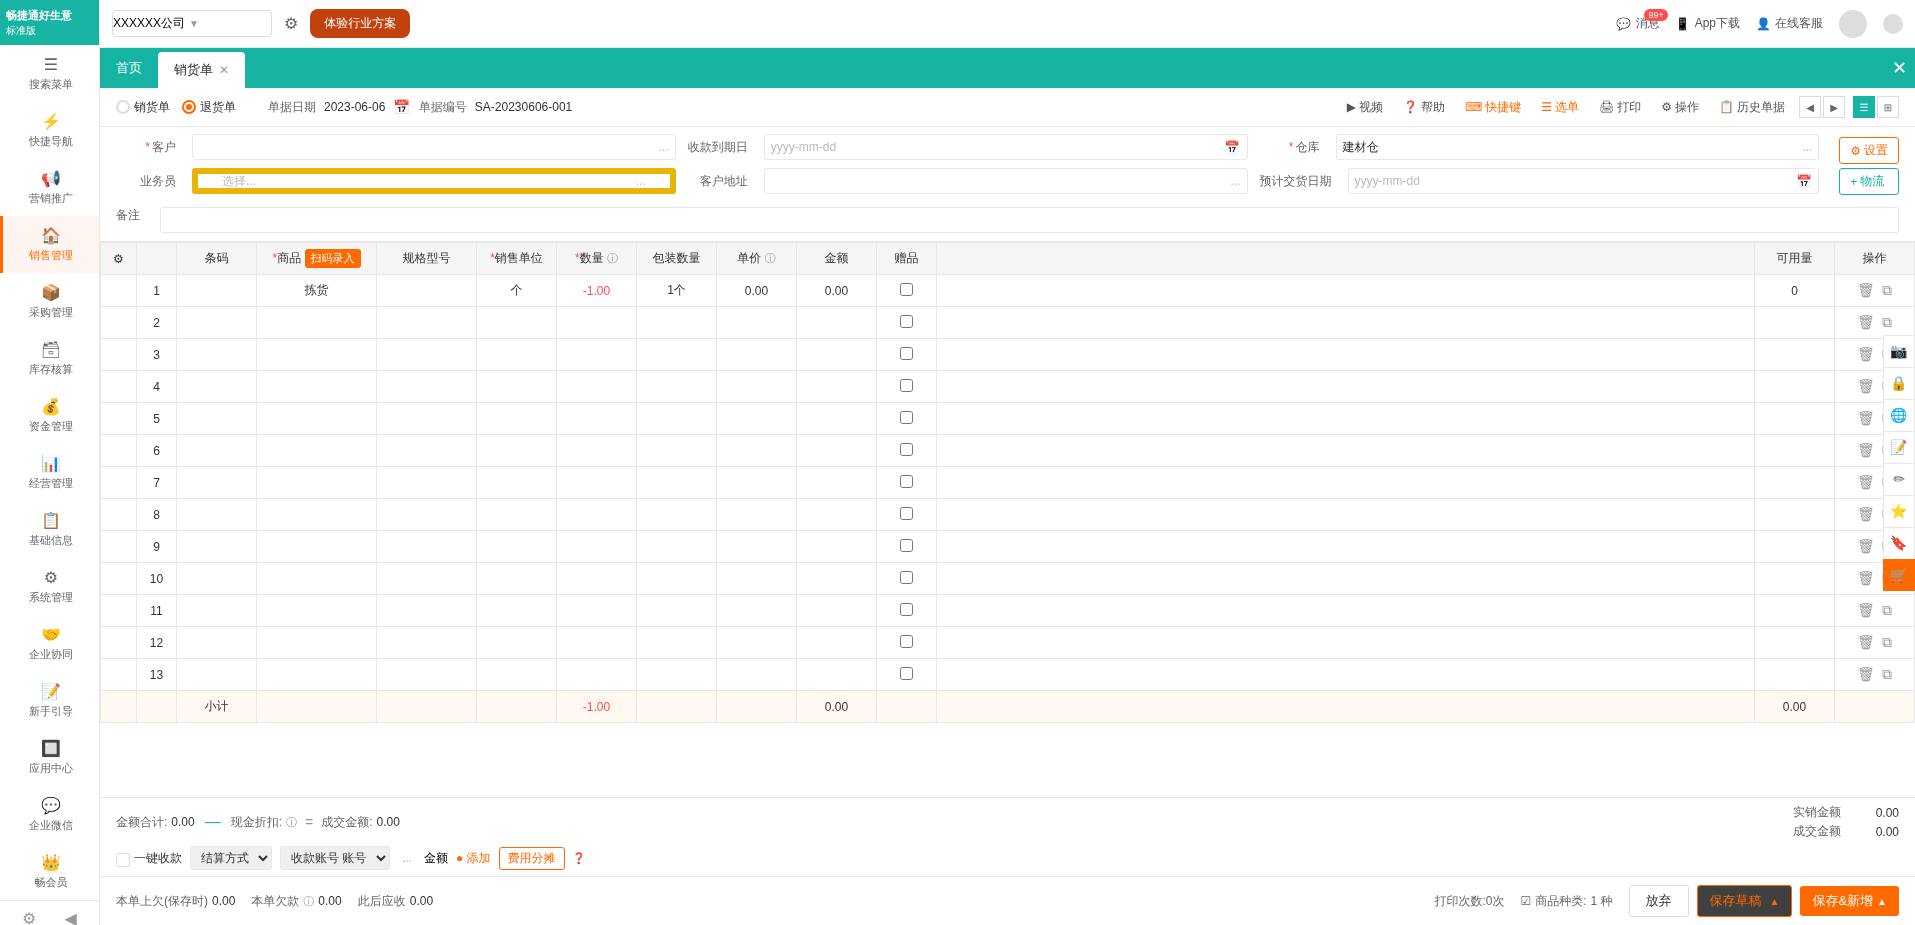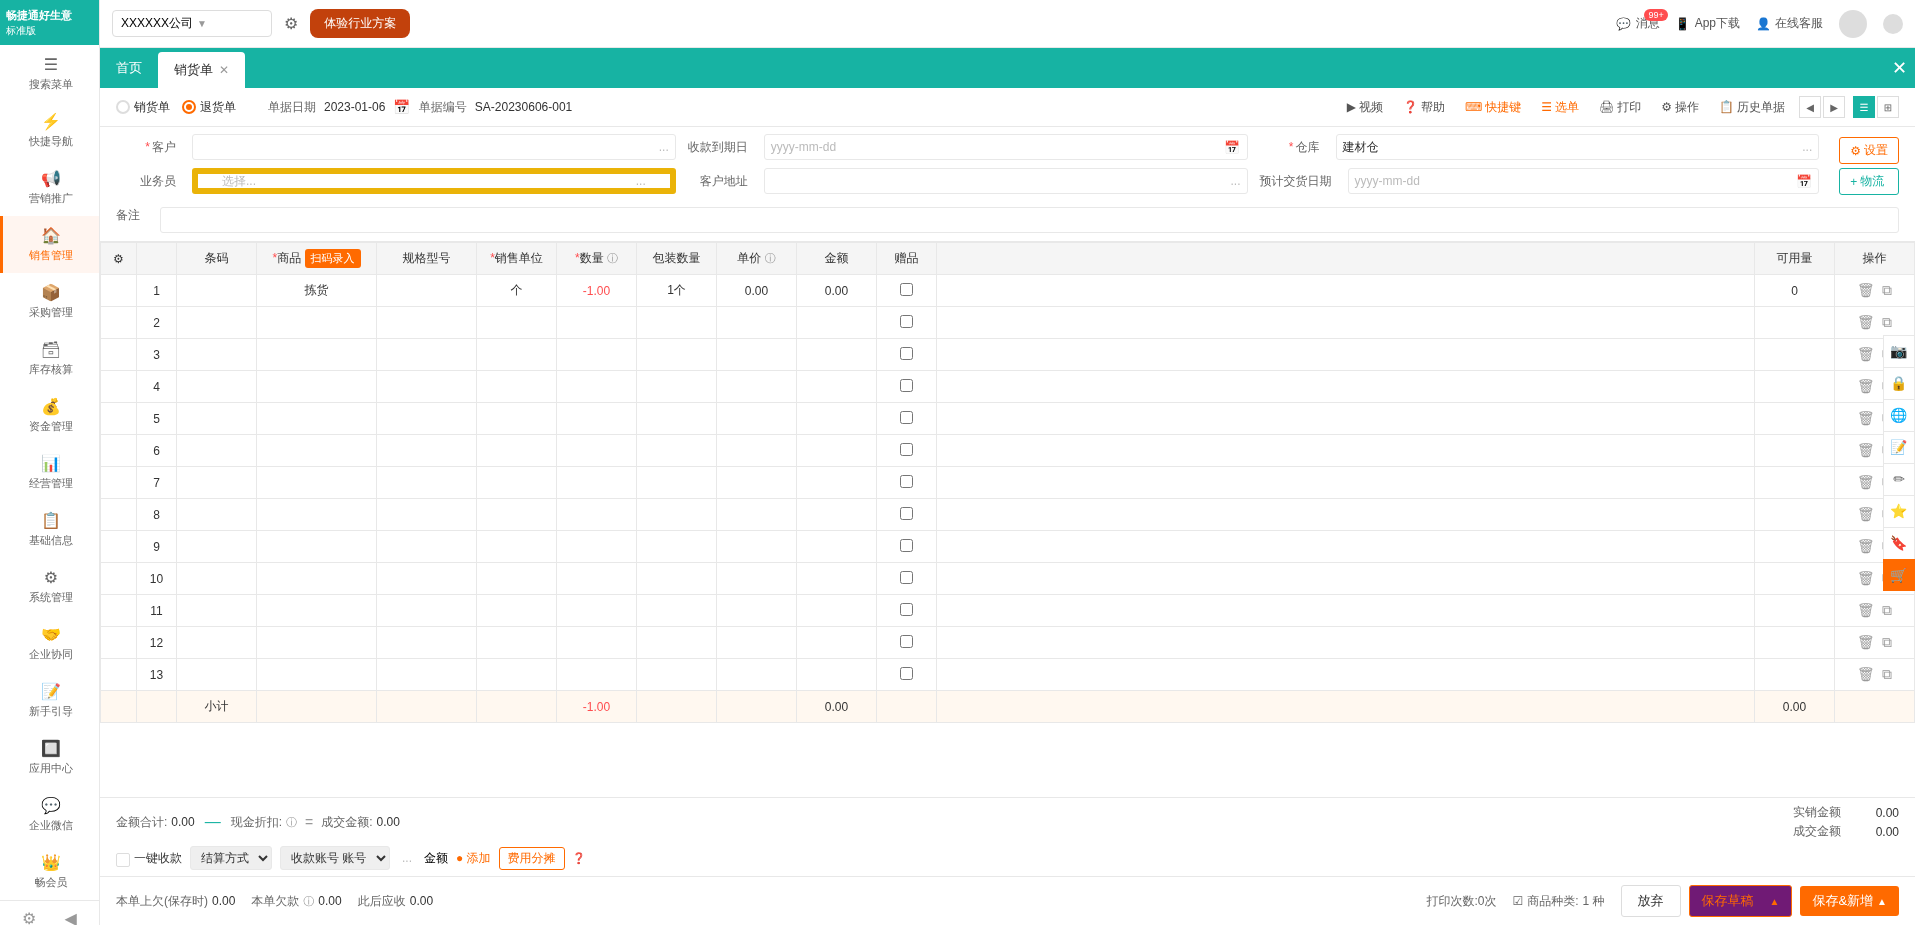--- a/index.html
+++ b/index.html
@@ -13,21 +13,21 @@
     .sidebar-item.active { color: #ff6a00; background: #fff5f0; border-left: 3px solid #ff6a00; }
     .sidebar-item .icon { font-size: 16px; }
     .sidebar-bottom { margin-top: auto; display: flex; align-items: center; justify-content: space-around; padding: 8px; border-top: 1px solid #e8e8e8; }
     .sidebar-bottom-btn { color: #999; font-size: 16px; cursor: pointer; }
 
     
     .main { flex: 1; display: flex; flex-direction: column; height: 925px; overflow: hidden; }
 
     
     .topbar { height: 48px; background: #fff; display: flex; align-items: center; padding: 0 12px; border-bottom: 1px solid #e8e8e8; gap: 8px; flex-shrink: 0; }
-    .topbar-company { display: flex; align-items: center; gap: 4px; border: 1px solid #ddd; border-radius: 4px; padding: 4px 8px; min-width: 160px; cursor: pointer; }
+    .topbar-company { display: flex; align-items: center; gap: 4px; border: 1px solid #ddd; border-radius: 4px; padding: 4px 0; min-width: 160px; cursor: pointer; }
     .topbar-chevron { color: #999; font-size: 10px; }
     .topbar-gear { color: #666; font-size: 16px; cursor: pointer; margin-left: 4px; }
     .topbar-trial-btn { background: #c2410c; color: #fff; border: none; border-radius: 8px; padding: 6px 14px; font-size: 12px; cursor: pointer; margin-left: 4px; }
     .topbar-right { margin-left: auto; display: flex; align-items: center; gap: 16px; }
     .topbar-right-item { display: flex; align-items: center; gap: 4px; color: #555; font-size: 12px; cursor: pointer; position: relative; }
     .badge { background: #ff4d4f; color: #fff; font-size: 9px; border-radius: 8px; padding: 1px 4px; position: absolute; top: -6px; right: -8px; }
     .avatar { width: 28px; height: 28px; border-radius: 50%; background: #ddd; }
 
     
     .tabbar { height: 40px; background: #17b3a3; display: flex; align-items: center; padding: 0 0; flex-shrink: 0; }
@@ -112,21 +112,21 @@
     .total-value { color: #333; min-width: 50px; text-align: right; }
 
     
     .footer-bar { background: #fff; border-top: 1px solid #e8e8e8; padding: 8px 16px; display: flex; align-items: center; justify-content: space-between; flex-shrink: 0; }
     .footer-left { display: flex; align-items: center; gap: 16px; font-size: 12px; color: #333; }
     .footer-left-item { display: flex; align-items: center; gap: 4px; }
     .footer-left-label { color: #666; }
     .footer-right { display: flex; align-items: center; gap: 8px; }
     .footer-info { display: flex; align-items: center; gap: 8px; font-size: 12px; color: #666; margin-right: 8px; }
     .btn-abandon { border: 1px solid #ddd; background: #fff; color: #333; border-radius: 3px; padding: 6px 16px; font-size: 13px; cursor: pointer; }
-    .btn-save-draft { border: 1px solid #ff6a00; background: #701a75; color: #ff6a00; border-radius: 3px; padding: 6px 12px; font-size: 13px; cursor: pointer; display: flex; align-items: center; gap: 16px; }
+    .btn-save-draft { border: 1px solid #ff6a00; background: #404040; color: #ff6a00; border-radius: 3px; padding: 6px 12px; font-size: 13px; cursor: pointer; display: flex; align-items: center; gap: 8px; }
     .btn-save-new { background: #ff6a00; color: #fff; border: none; border-radius: 3px; padding: 6px 12px; font-size: 13px; cursor: pointer; display: flex; align-items: center; gap: 4px; }
     .btn-chevron { font-size: 10px; }
 
     
     .right-float { position: fixed; right: 0; top: 50%; transform: translateY(-50%); display: flex; flex-direction: column; gap: 0; }
     .float-btn { width: 32px; height: 32px; background: #fff; border: 1px solid #e8e8e8; display: flex; align-items: center; justify-content: center; cursor: pointer; color: #666; font-size: 14px; border-bottom: none; }
     .float-btn:last-child { border-bottom: 1px solid #e8e8e8; }
     .float-btn.orange { background: #ff6a00; color: #fff; border-color: #ff6a00; }
 
     .info-icon { color: #999; font-size: 11px; cursor: pointer; }
@@ -259,21 +259,21 @@
           <div class="radio-dot"></div>
           <span>销货单</span>
         </div>
         <div class="radio-item">
           <div class="radio-dot active"></div>
           <span>退货单</span>
         </div>
       </div>
       <div class="form-meta">
         <span class="form-meta-label">单据日期</span>
-        <span class="form-meta-value">2023-01-06</span>
+        <span class="form-meta-value">2023-06-06</span>
         <span class="calendar-icon">📅</span>
         <span class="form-meta-label">单据编号</span>
         <span class="form-meta-value">SA-20230606-001</span>
       </div>
       <div class="form-header-actions">
         <div class="action-btn">
           <span>▶</span>
           <span>视频</span>
         </div>
         <div class="action-btn">

